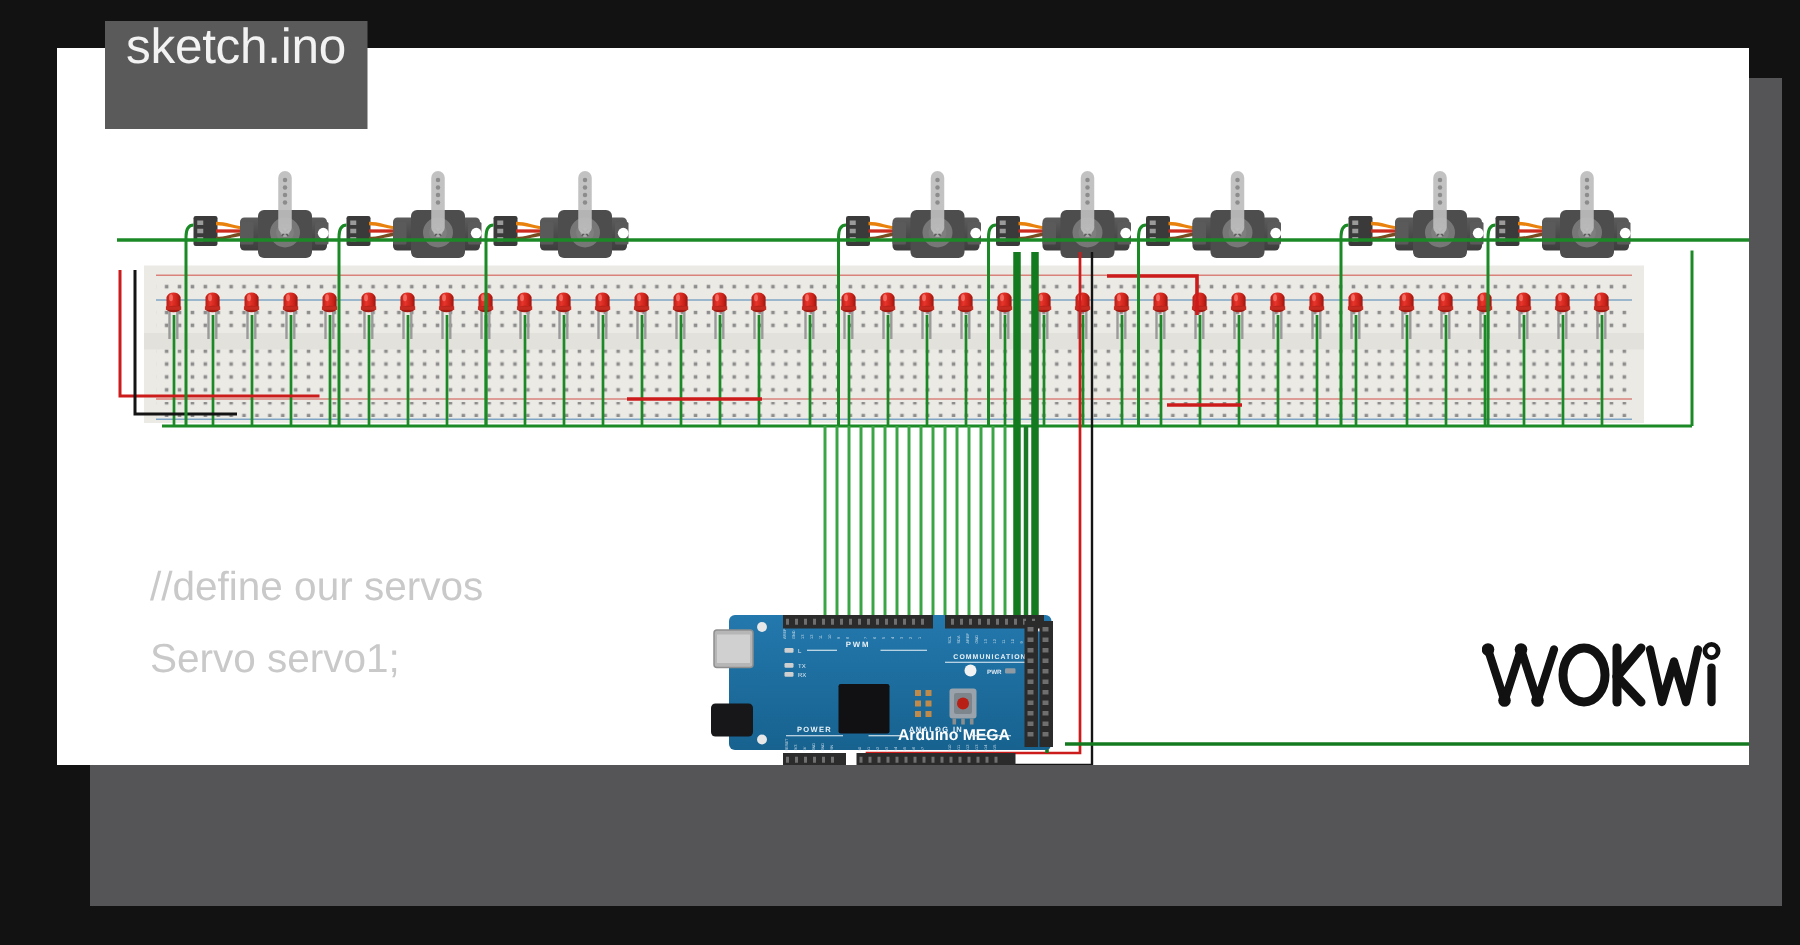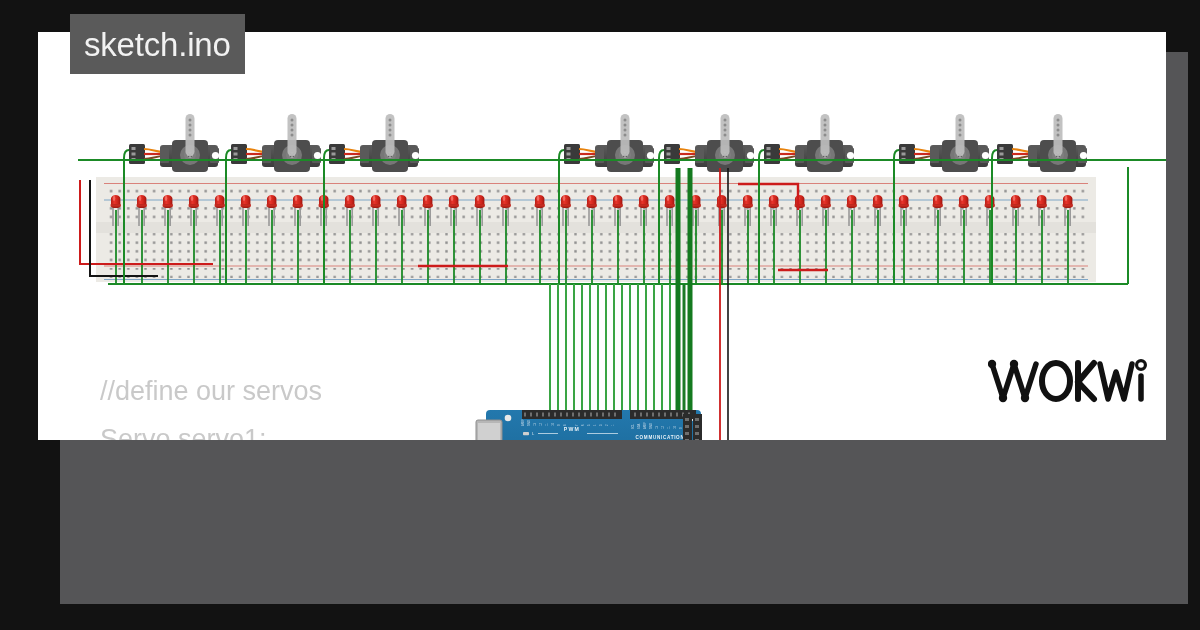--- a/index.html
+++ b/index.html
@@ -14,31 +14,31 @@
   
   .canvas-shadow {
     position: absolute; left: 60px; top: 52px;
     width: 1128px; height: 552px;
     background: #555557;
   }
 
   
   .canvas {
     position: absolute; left: 38px; top: 32px;
-    width: 1128px; height: 408px;
+    width: 1128px; height: 478px;
     background: #ffffff;
     overflow: hidden;
   }
 
   
   .file-tab {
     position: absolute; left: 70px; top: 14px;
-    height: 60px; padding: 0 14px;
+    height: 72px; padding: 0 14px;
     background: #5a5a5a;
-    display: flex; align-items: center;
+    display: flex; 
     z-index: 40;
   }
   .file-tab-label {
     color: #f2f2f2; font-size: 33px; line-height: 1;
     font-family: "Liberation Sans", sans-serif;
     letter-spacing: -0.2px;
   }
 
   
   .code-layer {

